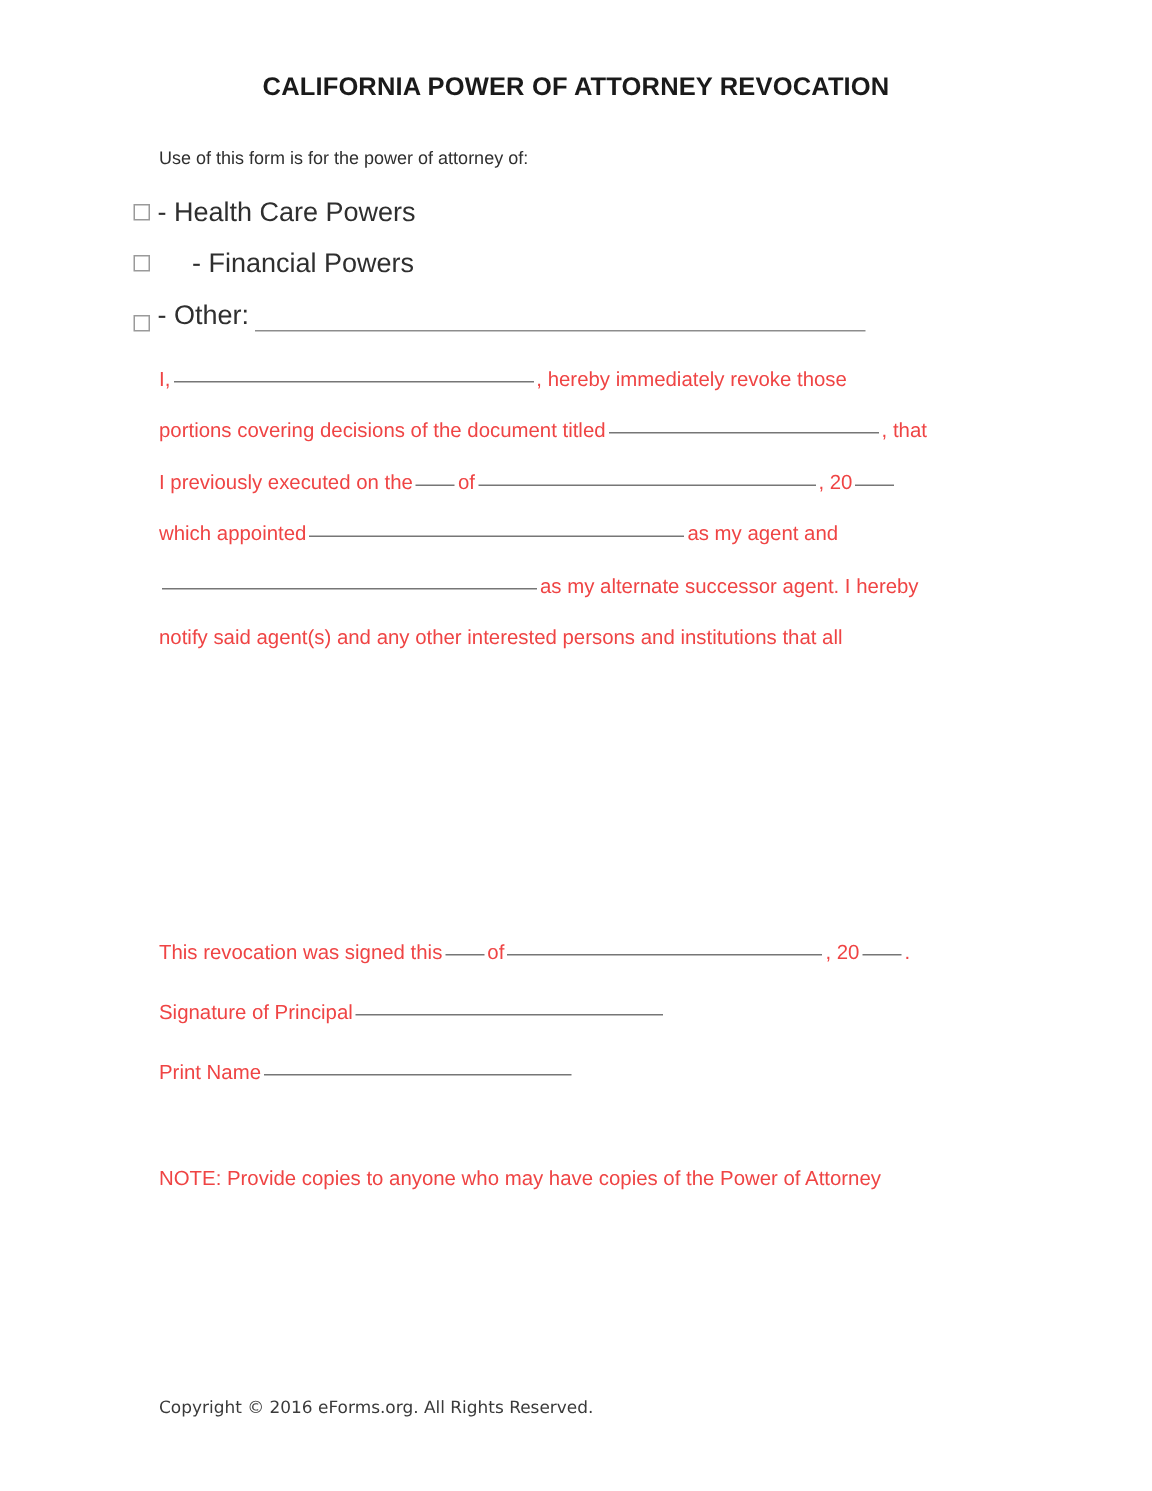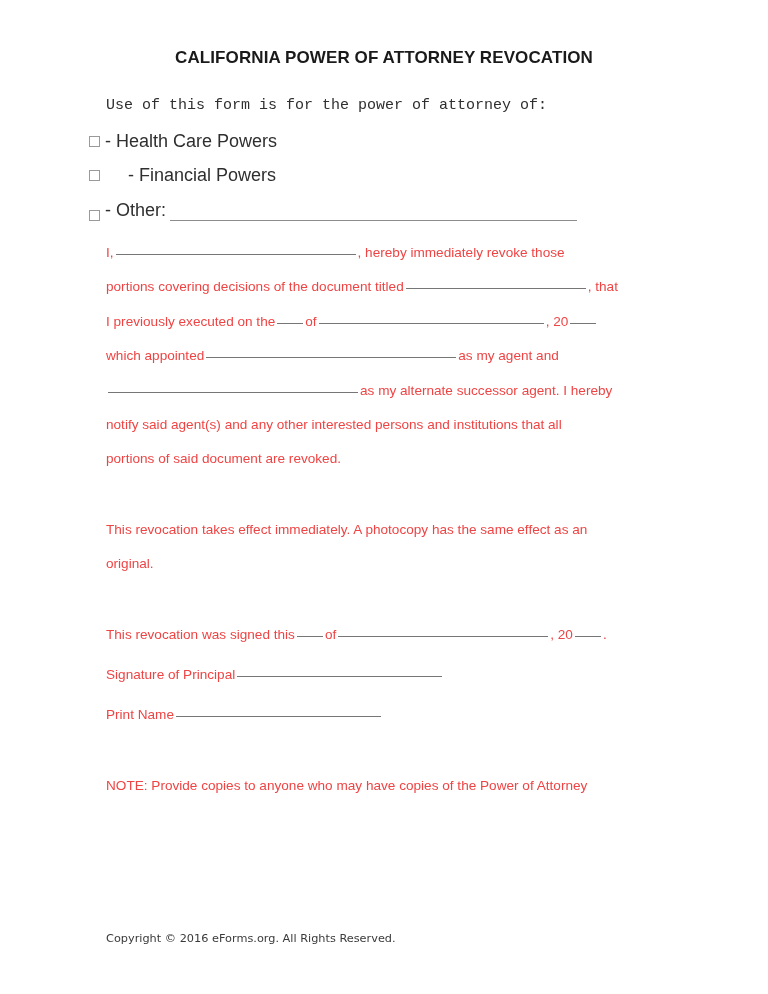--- a/index.html
+++ b/index.html
@@ -34,25 +34,24 @@
     text-align: center;
     font-size: 17px;
     font-weight: bold;
     letter-spacing: 0.1px;
     color: #1a1a1a;
   }
 
   
   .body-line {
     position: absolute;
-    font-size: 15px;
+    font-size: 12px;
     line-height: 17px;
     color: #2f2f2f;
     white-space: nowrap;
-    font-family: Liberation Mono, monospace;
   }
 
   .para {
     position: absolute;
     font-size: 13.6px;
     line-height: 34.4px;
     color: #ef4444;
   }
 
   
@@ -195,27 +194,22 @@
     <div class="ln">
       <span>I previously executed on the</span><span class="blk blk-sm"></span><span>of</span><span class="blk blk-date"></span><span>, 20</span><span class="blk blk-sm"></span>
     </div>
     <div class="ln">
       <span>which appointed</span><span class="blk blk-agent"></span><span>as my agent and</span>
     </div>
     <div class="ln">
       <span class="blk blk-alt"></span><span>as my alternate successor agent. I hereby</span>
     </div>
     <div class="ln">notify said agent(s) and any other interested persons and institutions that all</div>
-    <div class="ln">portions of said document are revoked.</div>
-  </div>
-
-  <div class="para effect">
-    <div class="ln">This revocation takes effect immediately. A photocopy has the same effect as an</div>
-    <div class="ln">original.</div>
-  </div>
+  </div>
+
 
   <div class="para signed">
     <div class="ln">
       <span>This revocation was signed this</span><span class="blk blk-sm"></span><span>of</span><span class="blk blk-sdate"></span><span>, 20</span><span class="blk blk-sm"></span><span>.</span>
     </div>
     <div class="ln">
       <span>Signature of Principal</span><span class="blk blk-sig"></span>
     </div>
     <div class="ln">
       <span>Print Name</span><span class="blk blk-print"></span>

